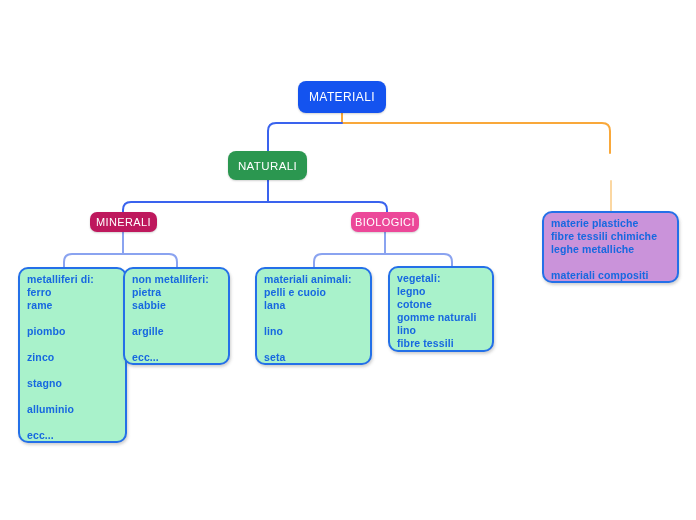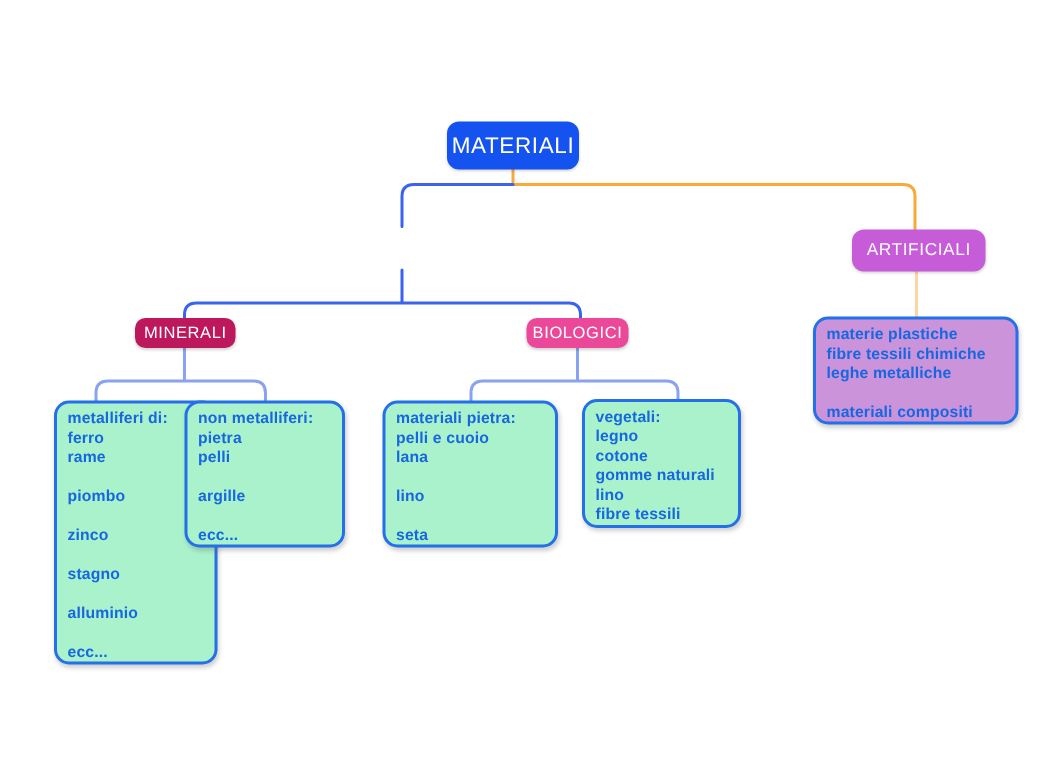--- a/index.html
+++ b/index.html
@@ -25,21 +25,21 @@
     stroke-width: 2;
     stroke-linecap: round;
   }
   .node {
     position: absolute;
     display: flex;
     align-items: center;
     justify-content: center;
     color: #ffffff;
     border-radius: 8px;
-    font-size: 15px;
+    font-size: 12px;
     letter-spacing: 0.4px;
     box-shadow: 0 1px 2px rgba(0,0,0,0.18);
     cursor: pointer;
     user-select: none;
     white-space: nowrap;
   }
   .node.mid { font-size: 11.5px; }
   .node.small { font-size: 11px; border-radius: 7px; }
   .leaf {
     position: absolute;
@@ -66,50 +66,50 @@
     <path d="M342 112 V123 H602 Q610 123 610 131 V153" style="stroke: rgb(249, 168, 58);"></path>
     <path d="M342 123 H276 Q268 123 268 131 V151" style="stroke: rgb(58, 99, 238);"></path>
     <path d="M268 180 V202 M123 213 V210 Q123 202 131 202 H379 Q387 202 387 210 V213" style="stroke: rgb(58, 99, 238);"></path>
     <path d="M123 232 V254 M64 267 V262 Q64 254 72 254 H169 Q177 254 177 262 V267" style="stroke: rgb(138, 163, 240);"></path>
     <path d="M385 232 V254 M314 267 V262 Q314 254 322 254 H444 Q452 254 452 262 V267" style="stroke: rgb(138, 163, 240);"></path>
     <path d="M611 181 V211" style="stroke: rgb(251, 215, 162);"></path>
   </svg>
 
   <div class="node root" style="left: 298px; top: 81px; width: 88px; height: 32px; background-color: rgb(20, 83, 239); color: rgb(255, 255, 255);">MATERIALI</div>
 
+  <div class="node mid" style="left: 228px; top: 151px; width: 79px; height: 29px; background-color: rgb(43, 151, 80); color: rgb(255, 255, 255);">NATURALI</div>
 
-  <div class="node mid" style="left: 568px; top: 153px; width: 89px; height: 28px; background-color: rgb(199, 92, 217); color: rgb(255, 255, 255);">ARTIFICIALI</div>
 
   <div class="node small" style="left: 90px; top: 212px; width: 67px; height: 20px; background-color: #be185d; color: rgb(255, 255, 255);">MINERALI</div>
 
   <div class="node small" style="left: 351px; top: 212px; width: 68px; height: 20px; background-color: #ec4899; color: rgb(255, 255, 255);">BIOLOGICI</div>
 
-  <div class="leaf" style="left: 36px; top: 267px; width: 109px; height: 176px; background-color: rgb(169, 242, 203); border-color: rgb(36, 112, 232); color: rgb(23, 104, 224);">metalliferi di:
+  <div class="leaf" style="left: 18px; top: 267px; width: 109px; height: 176px; background-color: rgb(169, 242, 203); border-color: rgb(36, 112, 232); color: rgb(23, 104, 224);">metalliferi di:
 ferro
 rame
 
 piombo
 
 zinco
 
 stagno
 
 alluminio
 
 ecc...</div>
 
   <div class="leaf" style="left: 123px; top: 267px; width: 107px; height: 98px; background-color: rgb(169, 242, 203); border-color: rgb(36, 112, 232); color: rgb(23, 104, 224);">non metalliferi:
 pietra
-pelli
+sabbie
 
 argille
 
 ecc...</div>
 
-  <div class="leaf" style="left: 255px; top: 267px; width: 117px; height: 98px; background-color: rgb(169, 242, 203); border-color: rgb(36, 112, 232); color: rgb(23, 104, 224);">materiali pietra:
+  <div class="leaf" style="left: 255px; top: 267px; width: 117px; height: 98px; background-color: rgb(169, 242, 203); border-color: rgb(36, 112, 232); color: rgb(23, 104, 224);">materiali animali:
 pelli e cuoio
 lana
 
 lino
 
 seta</div>
 
   <div class="leaf" style="left: 388px; top: 266px; width: 106px; height: 86px; background-color: rgb(169, 242, 203); border-color: rgb(36, 112, 232); color: rgb(23, 104, 224);">vegetali:
 legno
 cotone

